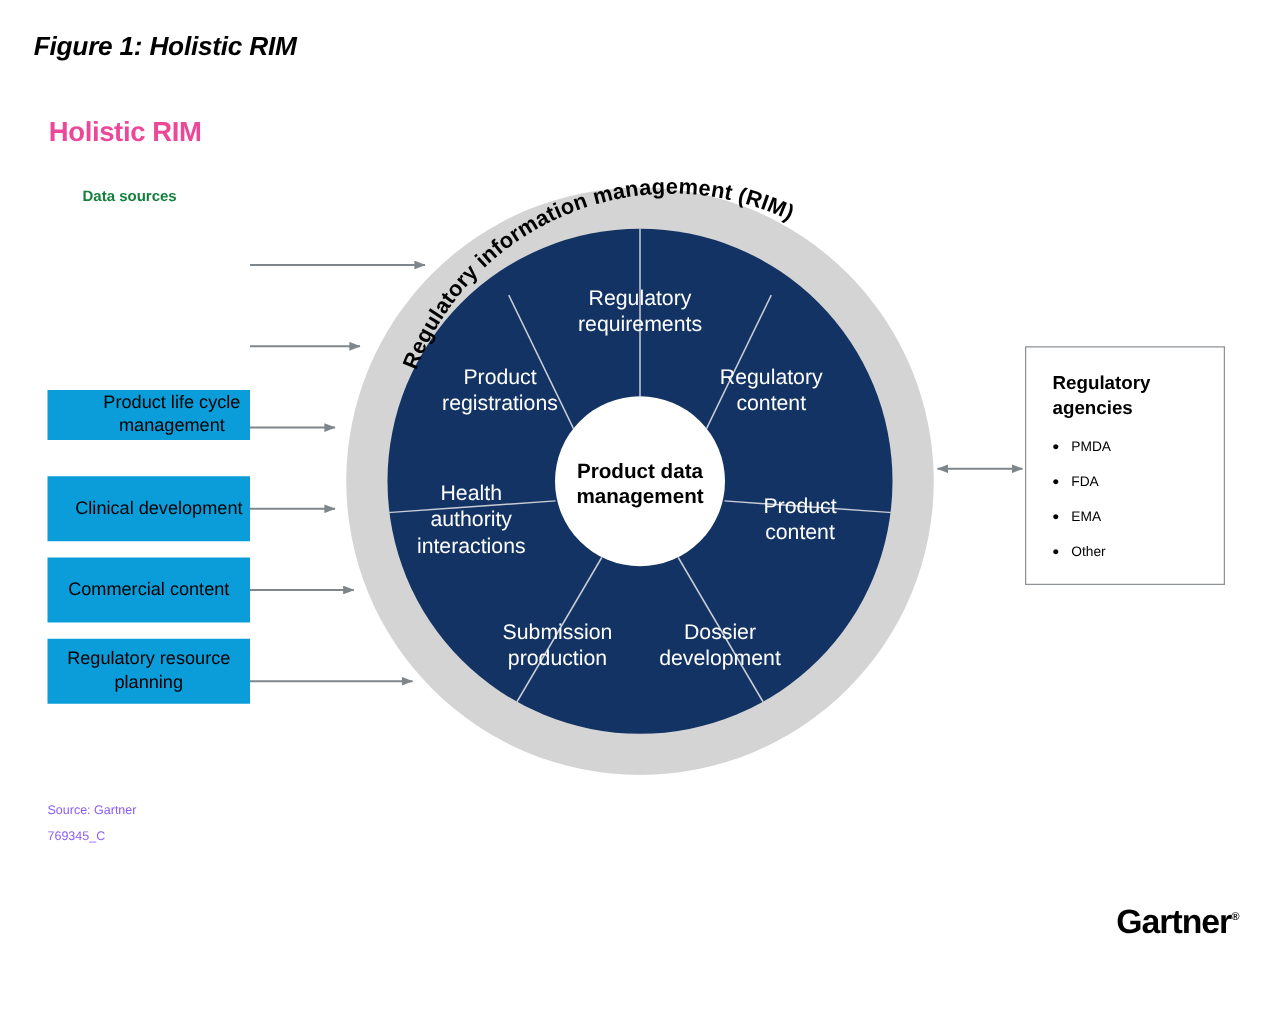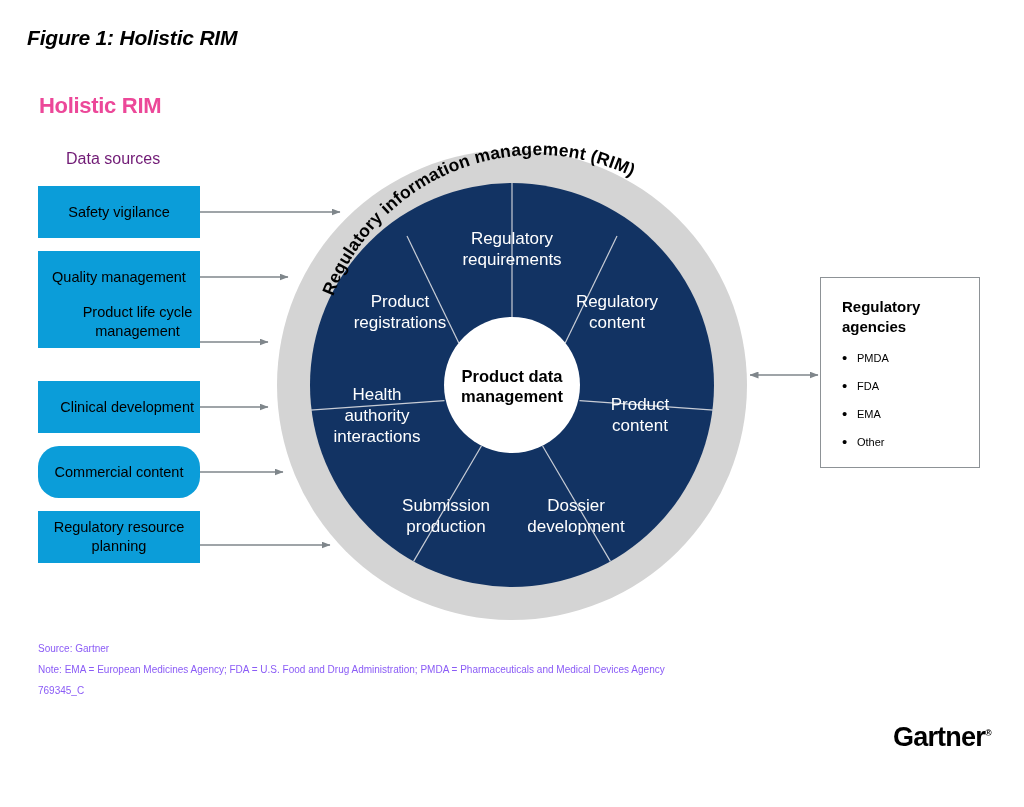--- a/index.html
+++ b/index.html
@@ -41,23 +41,23 @@
     font-size: 22px;
     font-weight: bold;
     letter-spacing: -0.3px;
     color: #ec4899;
     white-space: nowrap;
   }
   .datasources-label {
     position: absolute;
     left: 66px;
     top: 150px;
-    font-size: 16px;
-    font-weight: normal;
-    color: #701a75;
+    font-size: 12px;
+    font-weight: bold;
+    color: #15803d;
     white-space: nowrap;
   }
 
   
   .src-box {
     position: absolute;
     left: 38px;
     width: 162px;
     background: #0b9dd9;
     display: flex;
@@ -167,33 +167,27 @@
 </style>
 </head>
 <body>
 
 <div class="canvas">
 
   <div class="figure-title">Figure 1: Holistic RIM</div>
   <div class="chart-title">Holistic RIM</div>
   <div class="datasources-label">Data sources</div>
 
-  <div class="src-box" style="top:186px;height:52px;">
-    <span>Safety vigilance</span>
-  </div>
-  <div class="src-box" style="top:251px;height:52px;">
-    <span>Quality management</span>
-  </div>
-  <div class="src-box" style="top:296px;height:52px;padding-left:43px;">
+  <div class="src-box" style="top:312px;height:40px;padding-left:43px;">
     <span>Product life cycle management</span>
   </div>
   <div class="src-box" style="top:381px;height:52px;justify-content:flex-end;">
     <span>Clinical development</span>
   </div>
-  <div class="src-box" style="top:446px;height:52px;border-radius:21px;">
+  <div class="src-box" style="top:446px;height:52px;">
     <span>Commercial content</span>
   </div>
   <div class="src-box" style="top:511px;height:52px;">
     <span>Regulatory resource planning</span>
   </div>
 
   <svg class="canvas" width="1024" height="807" viewBox="0 0 1024 807">
     <defs>
       <marker id="arrowhead" markerWidth="9" markerHeight="7" refX="8.5" refY="3.5" orient="auto" markerUnits="userSpaceOnUse">
         <polygon points="0 0, 9 3.5, 0 7" fill="#7f868b"></polygon>
@@ -283,19 +277,18 @@
     <ul class="agencies-list">
       <li>PMDA</li>
       <li>FDA</li>
       <li>EMA</li>
       <li>Other</li>
     </ul>
   </div>
 
   <div class="footer">
     <div>Source: Gartner</div>
-    <div>Note: EMA = European Medicines Agency; FDA = U.S. Food and Drug Administration; PMDA = Pharmaceuticals and Medical Devices Agency</div>
     <div>769345_C</div>
   </div>
 
   <div class="logo"><span>Gartner</span><sup>®</sup></div>
 
 </div>
 
 </body></html>

